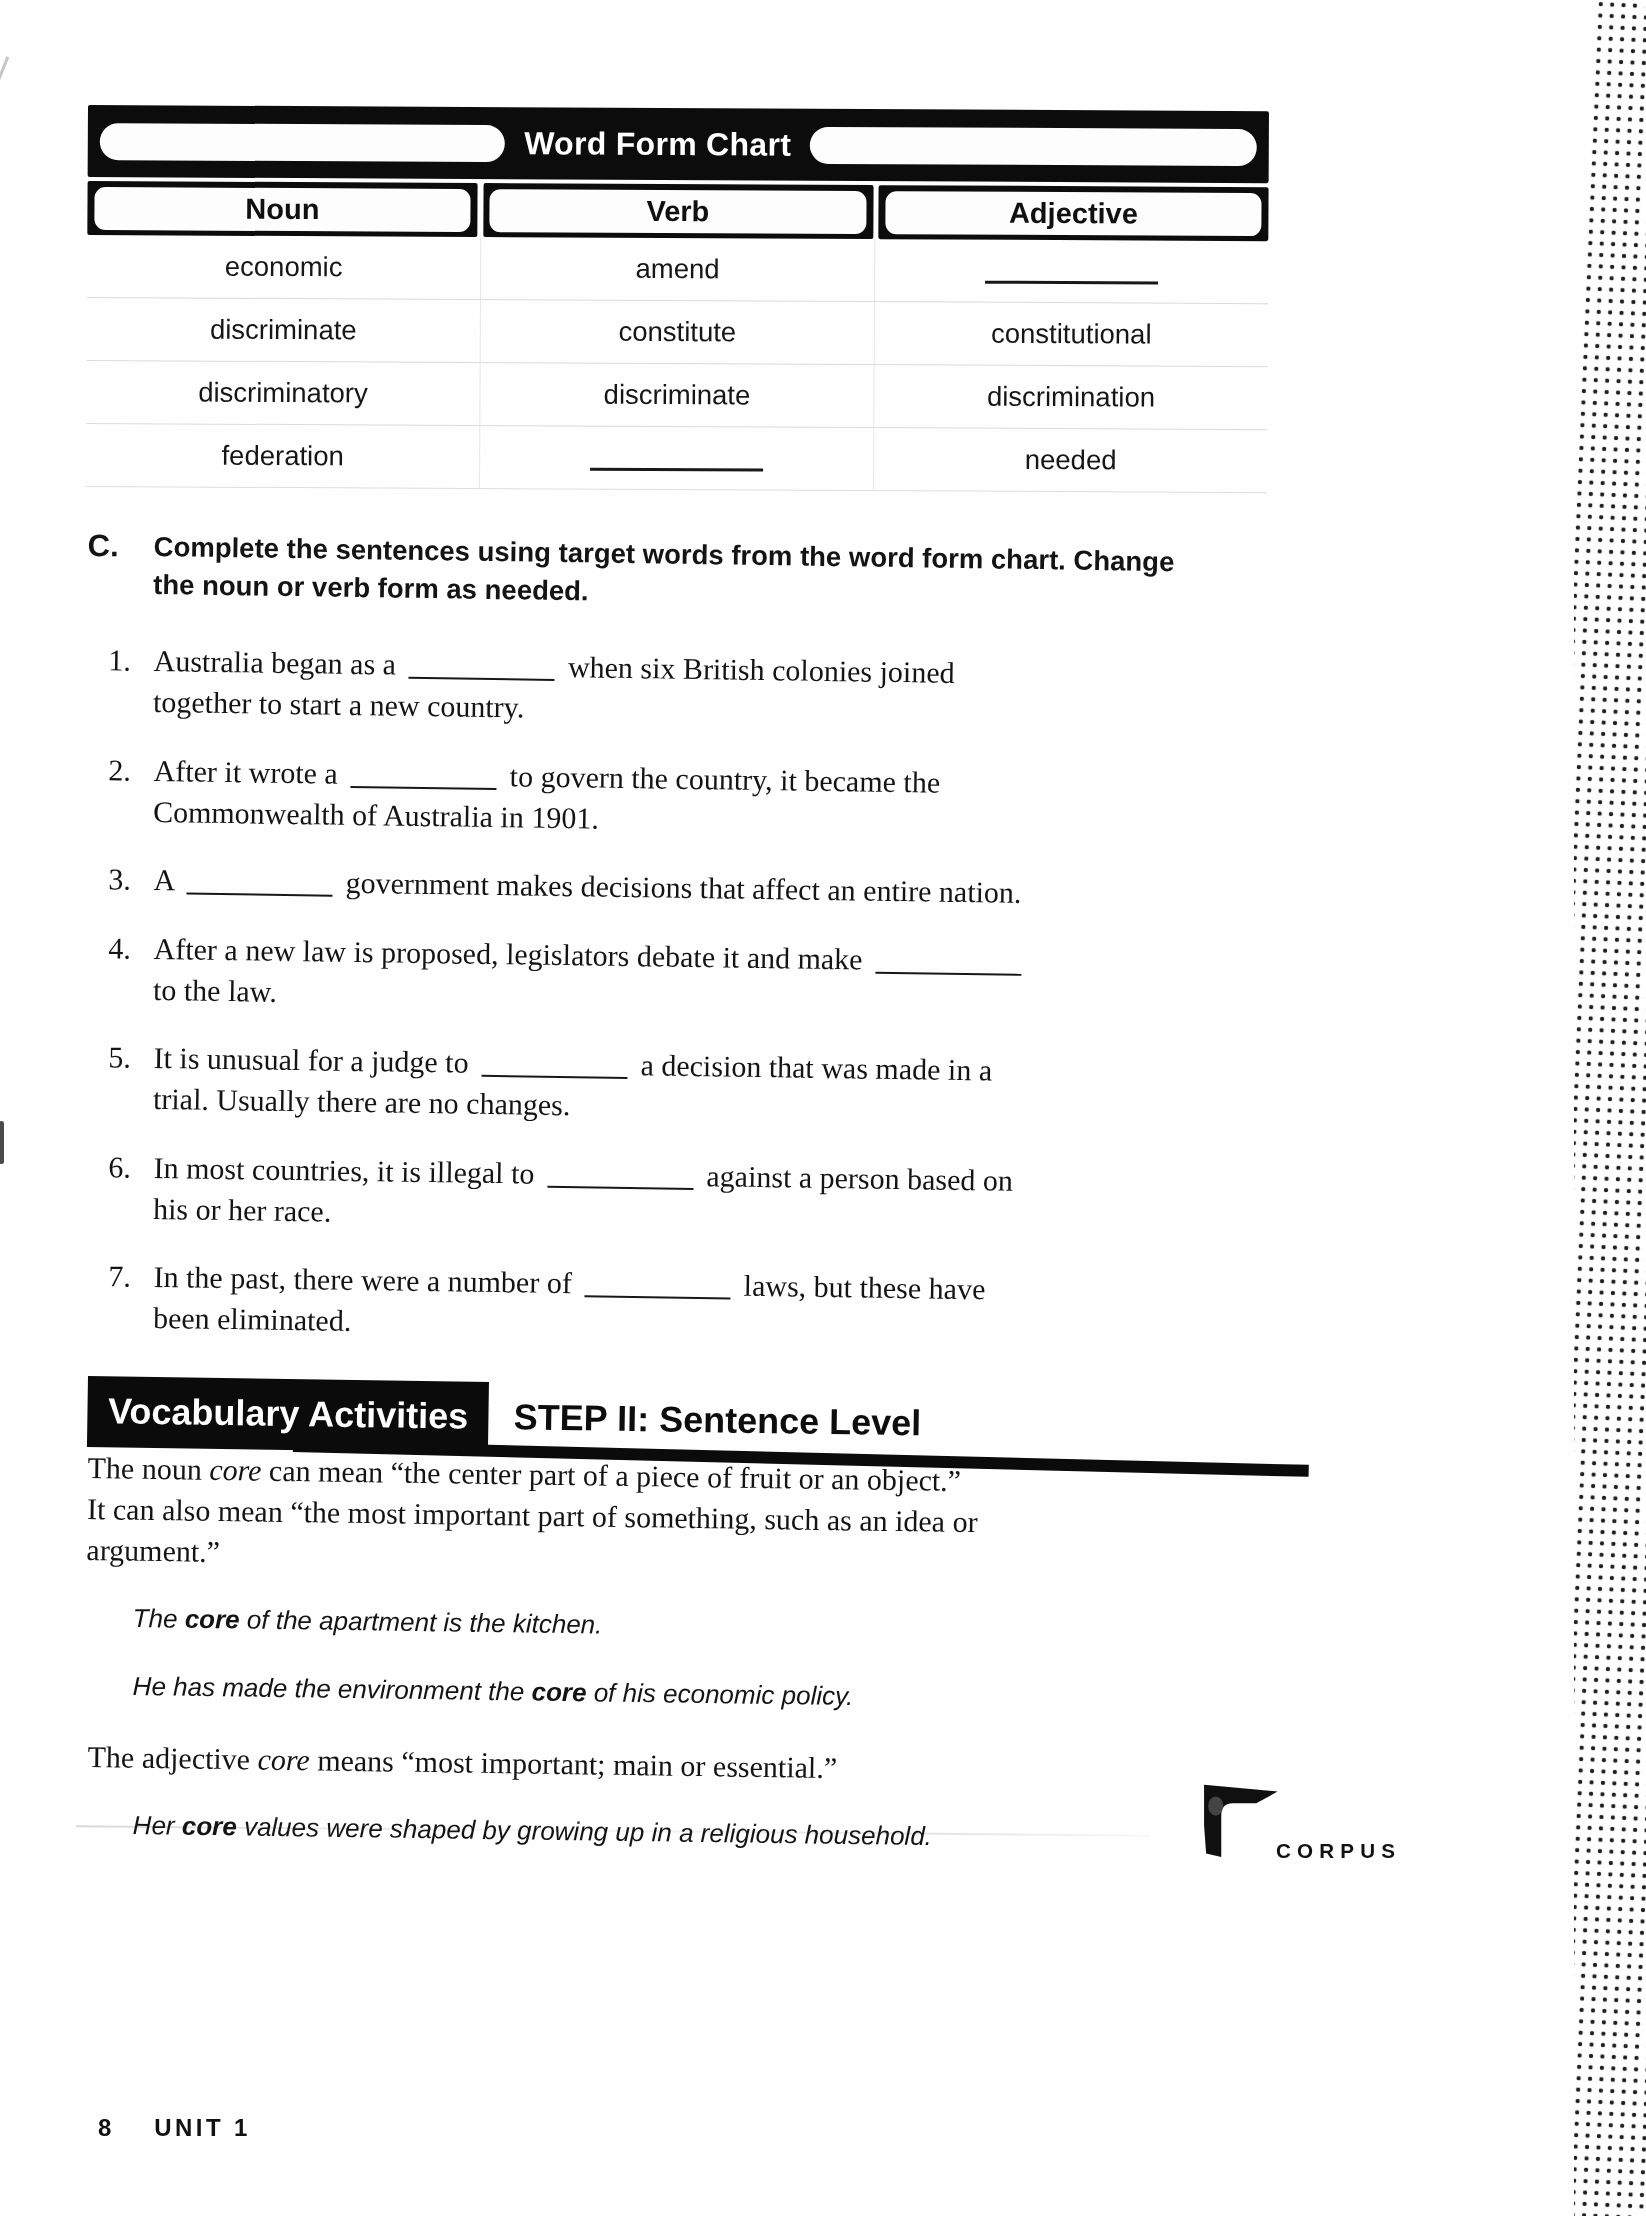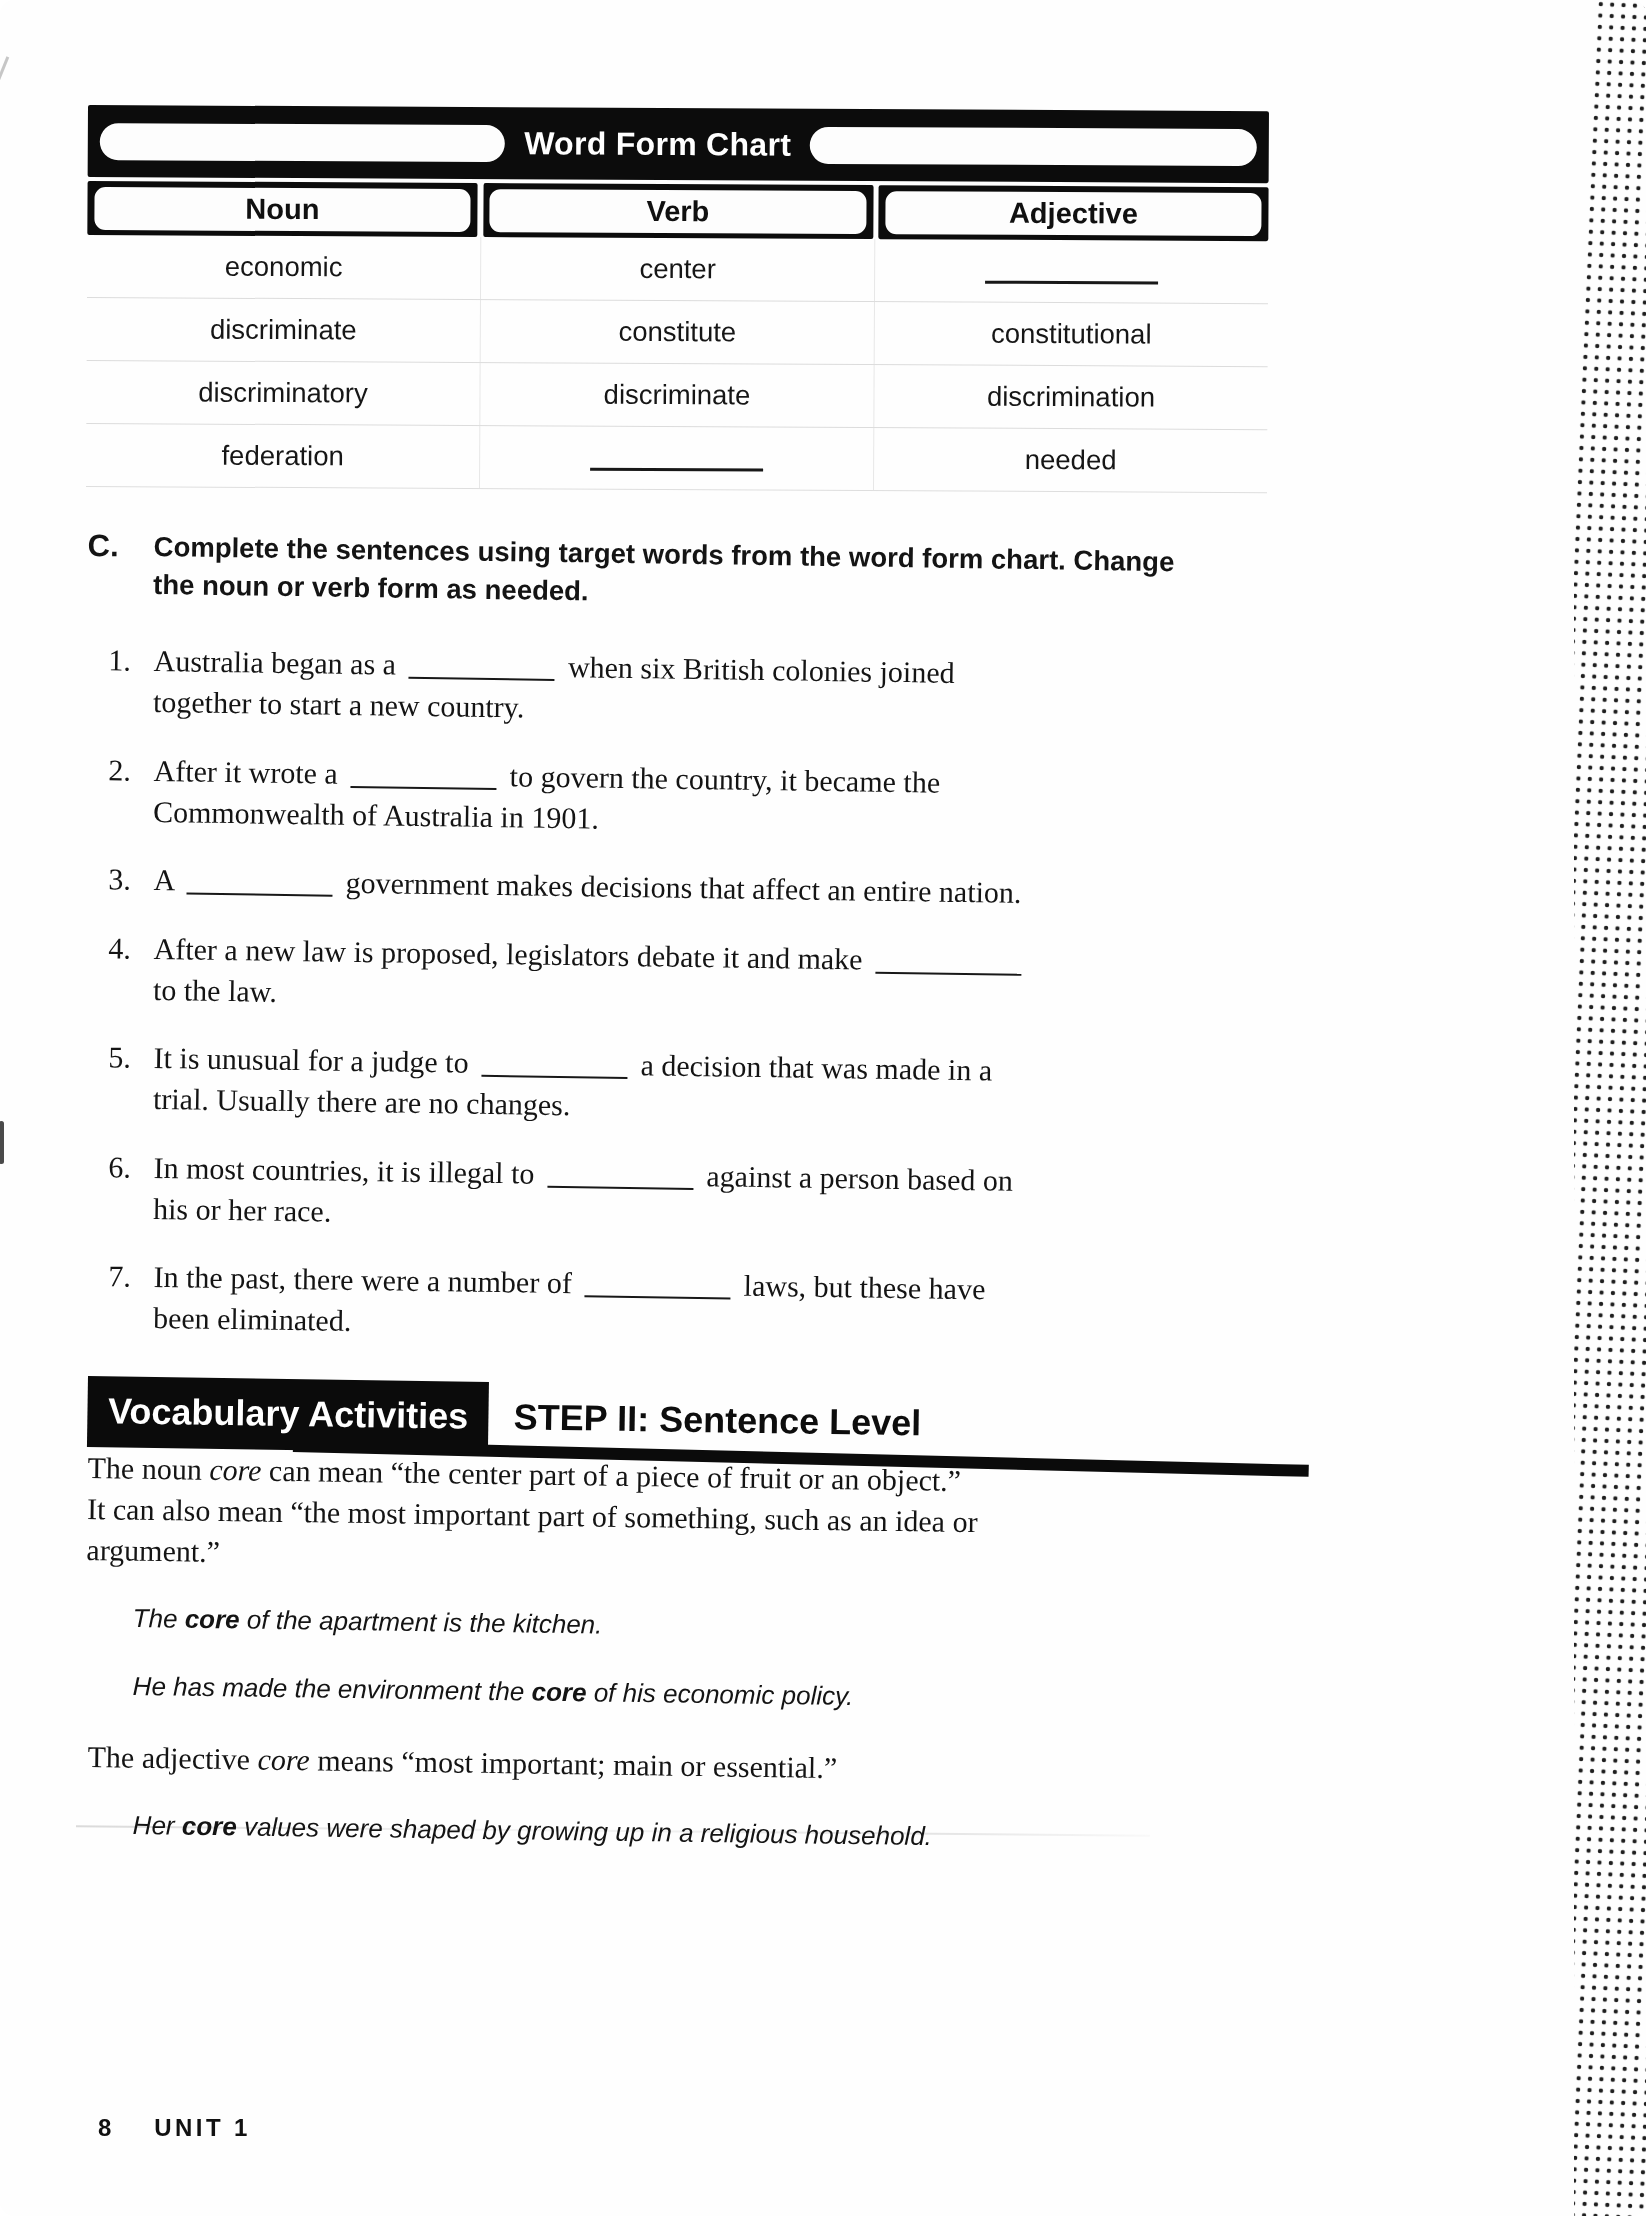--- a/index.html
+++ b/index.html
@@ -194,21 +194,21 @@
         <div class="wfc-col">
           <span class="wfc-col-pill">Adjective</span>
         </div>
       </div>
       <div class="wfc-body" id="wfc-body">
           <div class="trow">
             <div class="tcell">
               <span>economic</span>
             </div>
             <div class="tcell">
-              <span>center</span>
+              <span>amend</span>
             </div>
             <div class="tcell">
               <span class="blank cell-blank"></span>
             </div>
           </div>
           <div class="trow">
             <div class="tcell">
               <span>discriminate</span>
             </div>
             <div class="tcell">
@@ -326,20 +326,27 @@
         <div class="para">
           <div class="line "><span>The adjective </span><span class="it">core</span><span> means “most important; main or essential.”</span></div>
         </div>
         <div class="example">
           <div class="line "><span>Her </span><span class="b">core</span><span> values were shaped by growing up in a religious household.</span></div>
         </div>
       </section>
 
   </div>
 
+  <div class="corpus">
+    <svg width="77" height="77" viewBox="0 0 112 112">
+      <path d="M 3,1 L 110,11 L 79,28 L 45,28 C 32,28 28,35 28,48 L 28,106 L 6,101 L 3,60 Z" fill="#101010"></path>
+      <ellipse cx="20" cy="32" rx="11" ry="14" fill="#6f6f6f" opacity="0.55"></ellipse>
+    </svg>
+    <span class="corpus-label">CORPUS</span>
+  </div>
 
   <footer class="page-footer">
     <span class="pnum">8</span>
     <span class="unit">UNIT 1</span>
   </footer>
 
 </div>
 
 
 </body></html>

